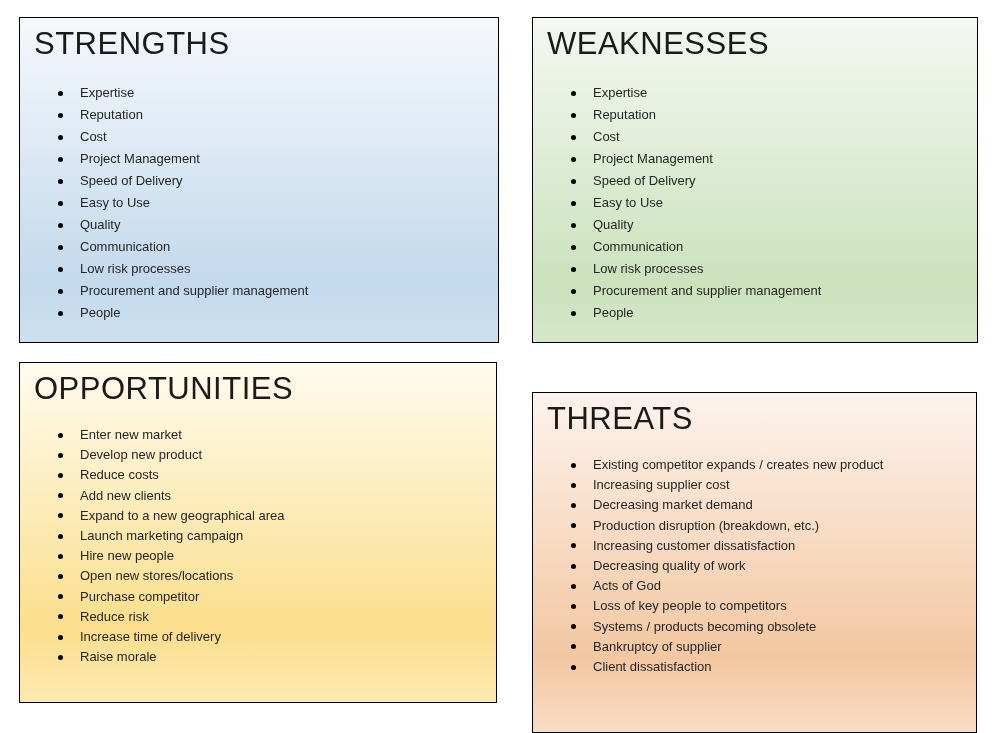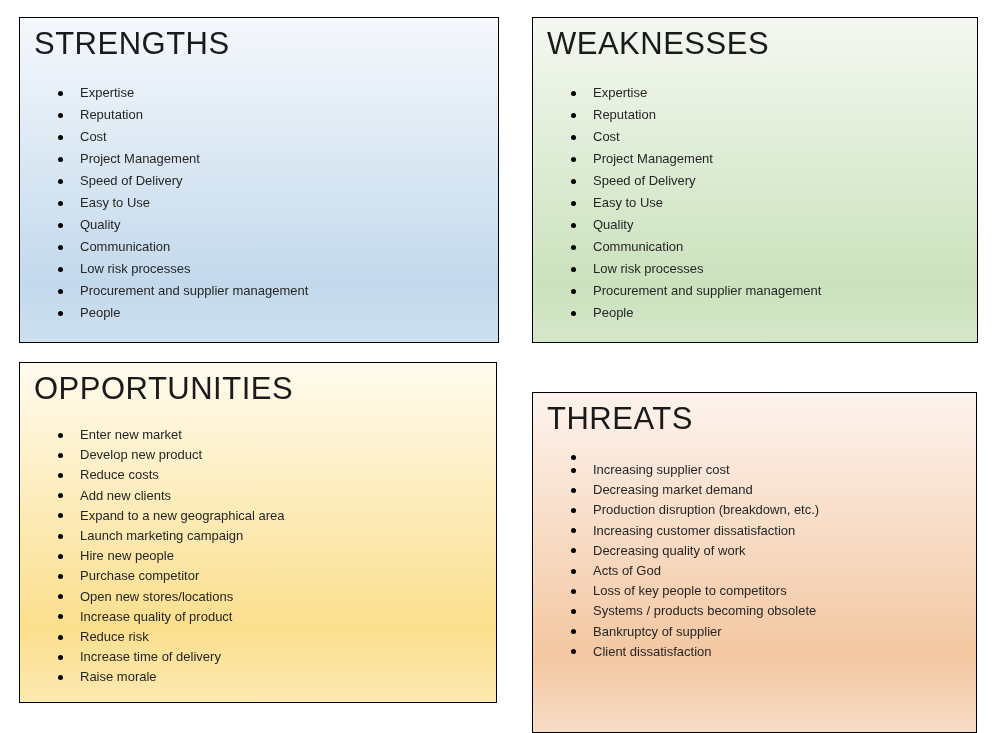--- a/index.html
+++ b/index.html
@@ -218,32 +218,28 @@
           <span>Launch marketing campaign</span>
         </li>
 
         <li>
           <span class="bullet-dot"></span>
           <span>Hire new people</span>
         </li>
 
         <li>
           <span class="bullet-dot"></span>
+          <span>Open new stores/locations</span>
+        </li>
+
+        <li>
+          <span class="bullet-dot"></span>
           <span>Purchase competitor</span>
         </li>
 
-        <li>
-          <span class="bullet-dot"></span>
-          <span>Open new stores/locations</span>
-        </li>
-
-        <li>
-          <span class="bullet-dot"></span>
-          <span>Increase quality of product</span>
-        </li>
 
         <li>
           <span class="bullet-dot"></span>
           <span>Reduce risk</span>
         </li>
 
         <li>
           <span class="bullet-dot"></span>
           <span>Increase time of delivery</span>
         </li>
@@ -255,20 +251,21 @@
       </ul>
   </section>
 
   <section class="quadrant tight" id="q-threats" style="background: linear-gradient(rgb(253, 243, 237) 0%, rgb(243, 199, 161) 78%, rgb(248, 220, 198) 100%);">
     <h2 class="quadrant-title">THREATS</h2>
     <ul class="bullet-list">
 
 
         <li>
           <span class="bullet-dot"></span>
+          <span>Existing competitor expands / creates new product</span>
         </li>
 
         <li>
           <span class="bullet-dot"></span>
           <span>Increasing supplier cost</span>
         </li>
 
         <li>
           <span class="bullet-dot"></span>
           <span>Decreasing market demand</span>

